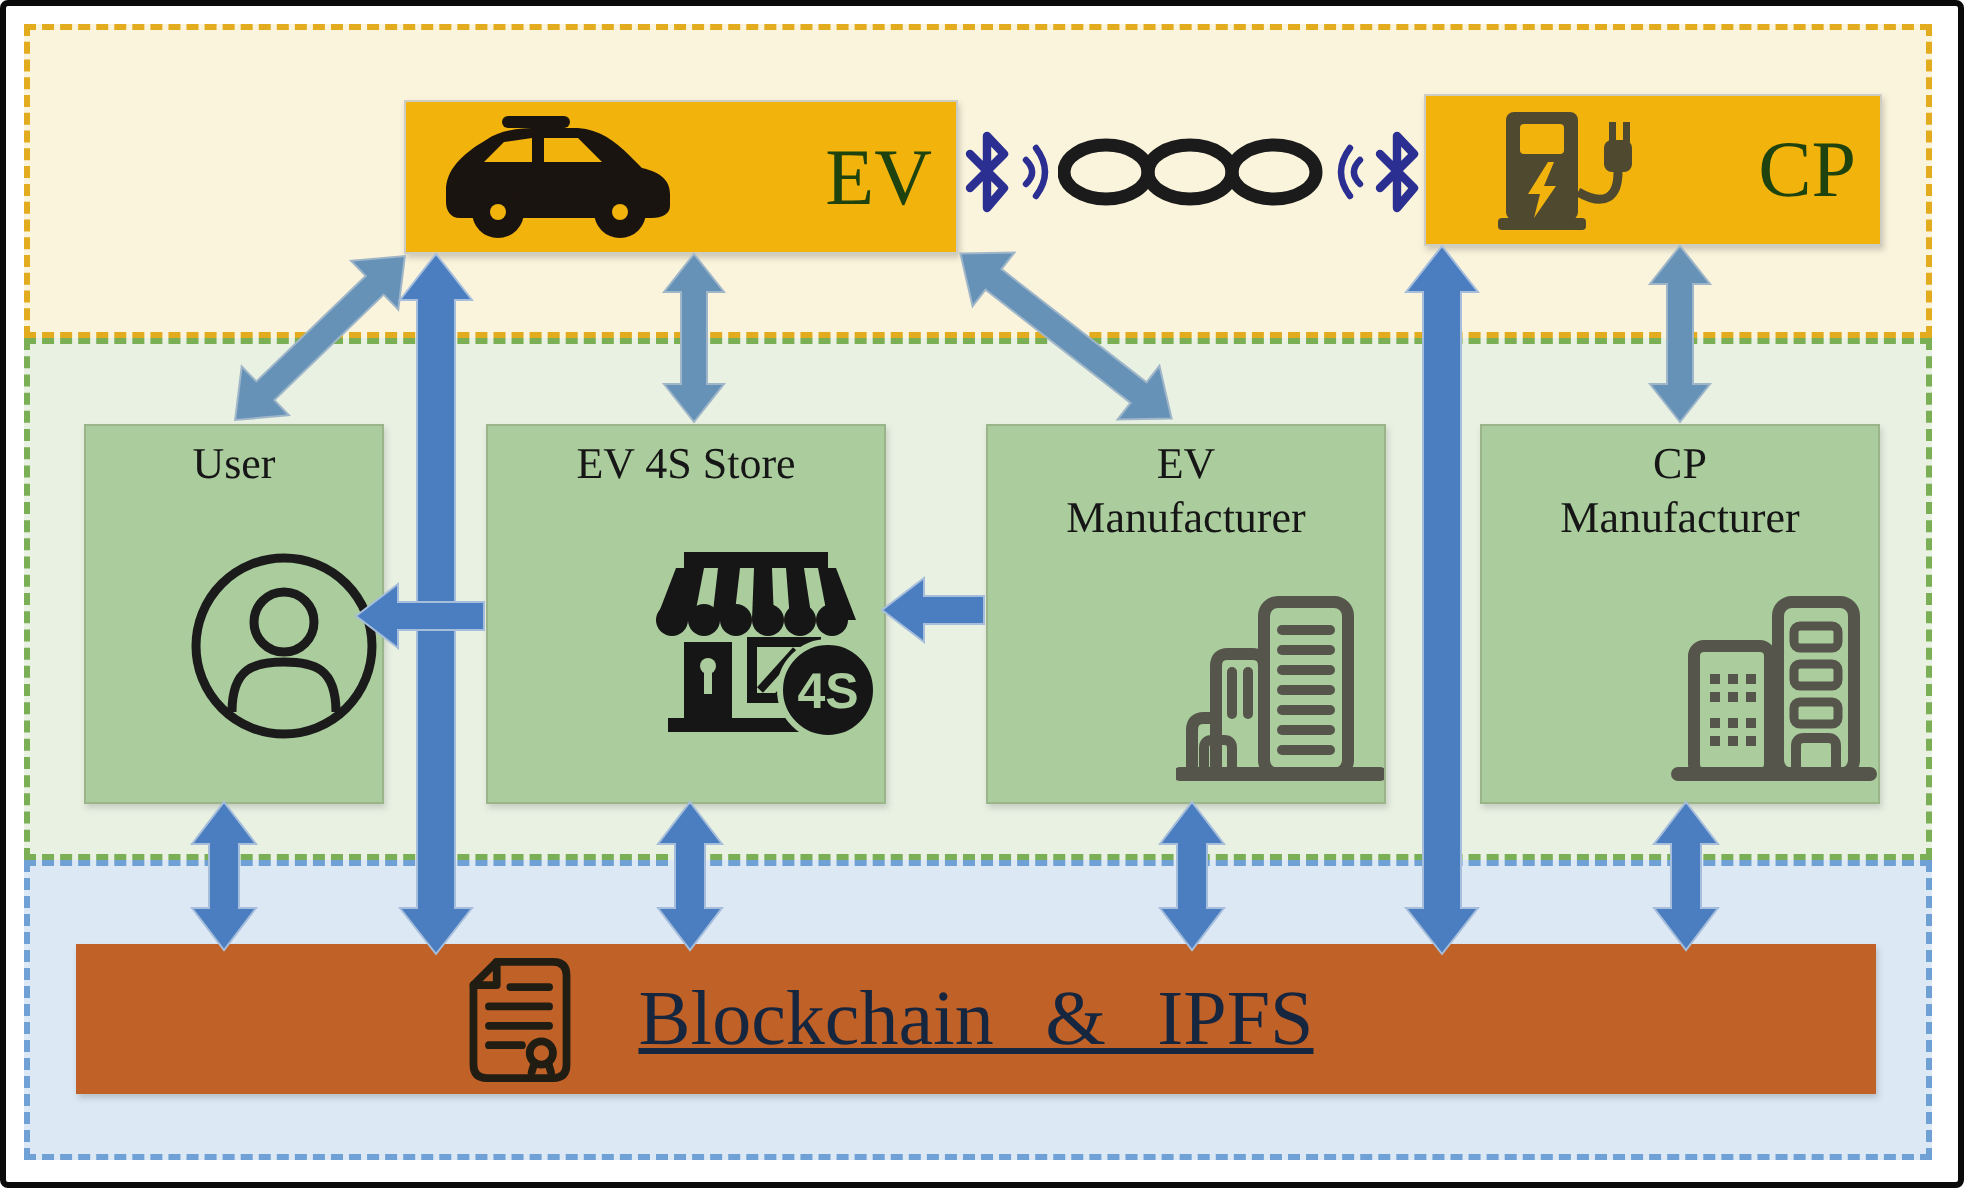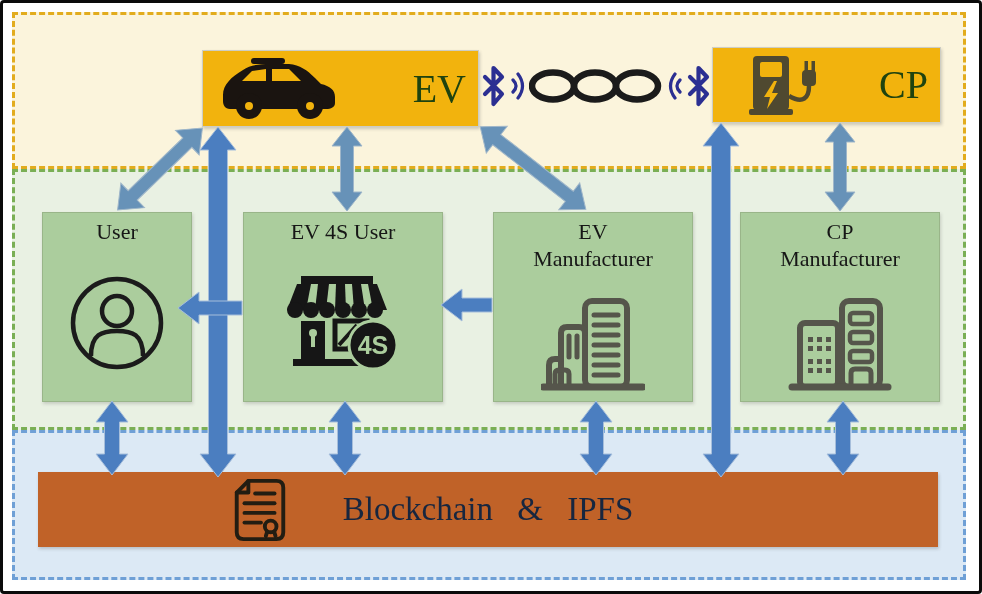--- a/index.html
+++ b/index.html
@@ -23,25 +23,25 @@
     display:flex;align-items:center;justify-content:space-between;}
 
   .entity-box{position:absolute;top:209px;height:190px;background:var(--c-boxgreen);
     border:1px solid var(--c-boxborder);box-sizing:border-box;display:flex;flex-direction:column;align-items:center;
     box-shadow:1px 2px 3px rgba(100,100,100,.25);}
   #box-user{left:39px;width:150px;}
   #box-store{left:240px;width:200px;}
   #box-evm{left:490px;width:200px;}
   #box-cpm{left:737px;width:200px;}
   .box-title{font-size:22px;line-height:1.22;color:#161616;text-align:center;margin-top:6px;}
-  .icon-wrap{flex:1;display:flex;align-items:center;justify-content:center;width:100%;}
+  .icon-wrap{flex:1;display:flex;align-items:center;justify-content:flex-end;width:100%;}
 
   #bar-blockchain{position:absolute;left:35px;top:469px;width:900px;height:75px;background:var(--c-orange);
     display:flex;align-items:center;justify-content:center;box-shadow:1px 2px 3px rgba(100,100,100,.3);}
-  #bar-label{font-size:33px;color:var(--c-bartext);word-spacing:16px;}
+  #bar-label{font-size:39px;color:var(--c-bartext);word-spacing:16px;text-decoration:underline;}
   #doc-icon{position:absolute;left:193px;top:6px;}
 
   svg.arrow{position:absolute;overflow:visible;}
   svg.arrow polygon{fill:var(--c-arrow);stroke:#a6bedb;stroke-width:1;}
   svg.arrow.muted polygon{fill:var(--c-arrowmuted);stroke:#9fb6c9;}
 </style>
 </head>
 <body>
 
 <div class="stage">
@@ -105,21 +105,21 @@
     <div class="icon-wrap">
       <svg width="98" height="98" viewBox="0 0 98 98" fill="none" stroke="#1b1b1b">
         <circle cx="49" cy="49" r="44" stroke-width="4.5"></circle>
         <circle cx="49" cy="37" r="15" stroke-width="4.5"></circle>
         <path d="M23,82 C23,60 34,57 49,57 C64,57 75,60 75,82" stroke-width="4.5"></path>
       </svg>
     </div>
   </div>
 
   <div class="entity-box" id="box-store">
-    <div class="box-title">EV 4S User</div>
+    <div class="box-title">EV 4S Store</div>
     <div class="icon-wrap">
       <svg width="116" height="98" viewBox="0 0 116 98">
         <rect x="16" y="2" width="72" height="8" fill="var(--c-ink2)"></rect>
         <path d="M12,10 L92,10 L102,36 L2,36 Z" fill="var(--c-ink2)"></path>
         <polygon points="26,10 33,10 30,36 21,36" fill="var(--c-boxgreen)"></polygon>
         <polygon points="44,10 51,10 50,36 41,36" fill="var(--c-boxgreen)"></polygon>
         <polygon points="60,10 67,10 69,36 61,36" fill="var(--c-boxgreen)"></polygon>
         <polygon points="76,10 83,10 88,36 80,36" fill="var(--c-boxgreen)"></polygon>
         <circle cx="10" cy="36" r="8" fill="var(--c-ink2)"></circle>
           <circle cx="26" cy="36" r="8" fill="var(--c-ink2)"></circle>

